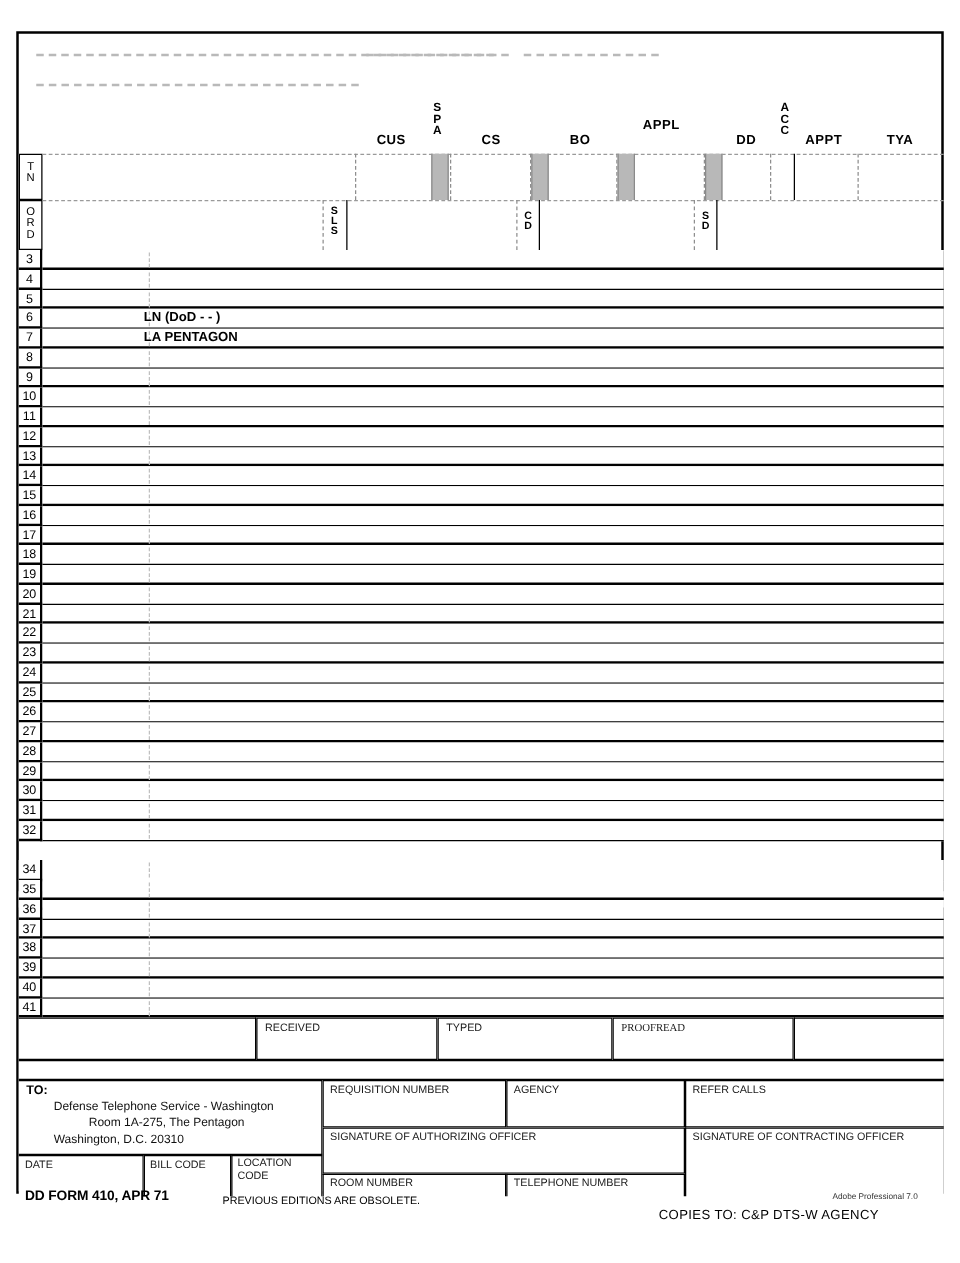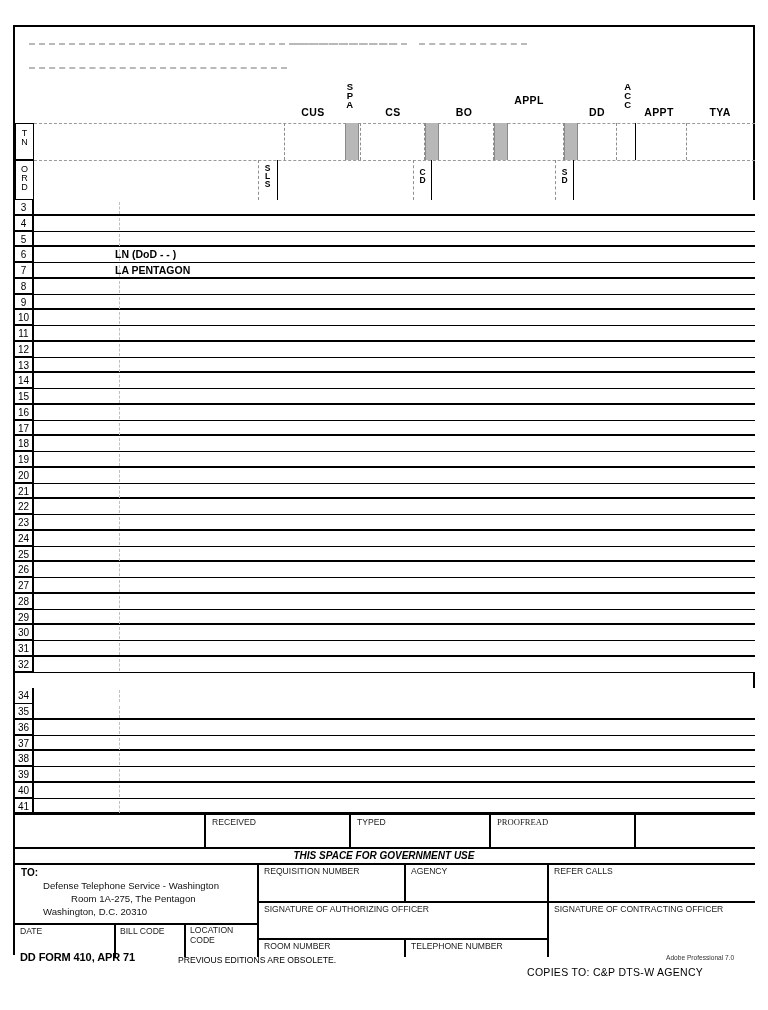--- a/index.html
+++ b/index.html
@@ -502,21 +502,20 @@
 
     <div class="cell" style="left:335px; top:787px; width:140px; height:34px;"></div>
     <div class="cell-label" style="left:342px; top:791px;">TYPED</div>
 
     <div class="cell" style="left:475px; top:787px; width:145px; height:34px;"></div>
     <div class="cell-label" style="left:482px; top:791px;font-family:Liberation Serif, serif;">PROOFREAD</div>
 
     <div class="cell" style="left:620px; top:787px; width:120px; height:34px; border-right:none;"></div>
 
     <div class="cell" style="left:0px; top:821px; width:740px; height:16px; border-left:none; border-right:none;"></div>
-    <div class="band-title" style="left:0px; top:822px;">THIS SPACE FOR GOVERNMENT USE</div>
 
     <div class="cell" style="left:0px; top:837px; width:243px; height:60px; border-left:none;"></div>
     <div class="to-label" style="left:6px; top:840px;">TO:</div>
     <div class="to-line" style="left:28px; top:853px;">Defense Telephone Service - Washington</div>
     <div class="to-line" style="left:28px; top:866px;padding-left:28px;">Room 1A-275, The Pentagon</div>
     <div class="to-line" style="left:28px; top:879px;">Washington, D.C.   20310</div>
 
     <div class="cell" style="left:0px; top:897px; width:100px; height:33px; border-left:none; border-bottom:none;"></div>
     <div class="cell-label" style="left:5px; top:900px;">DATE</div>
 

